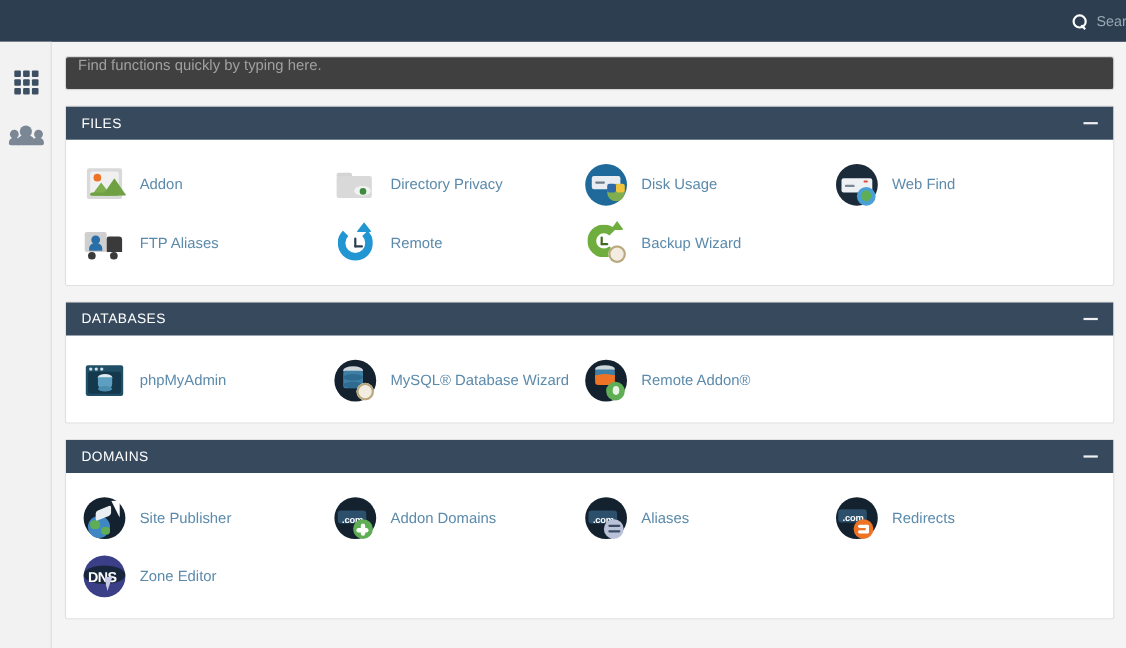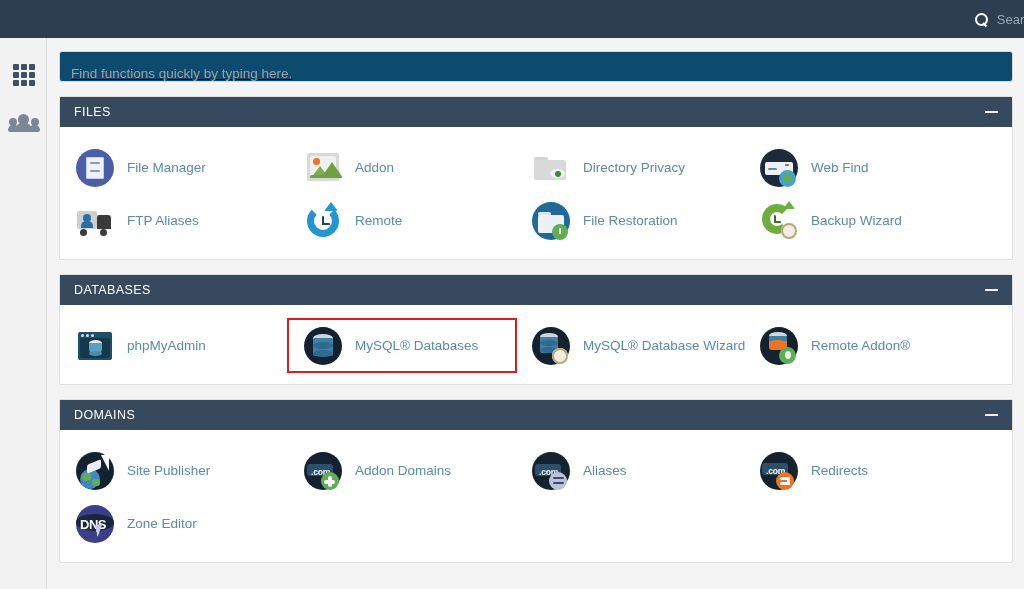--- a/index.html
+++ b/index.html
@@ -69,27 +69,26 @@
   
   .content {
     position: absolute; top: 38px; left: 48px;
     width: 976px; height: 551px;
     padding: 13px 11px 0 11px;
     overflow: hidden;
   }
 
   .finder {
     width: 954px; height: 31px;
-    background: #0c4a6e;
+    background: #404040;
     border: 1px solid #d8d8d8;
     border-radius: 3px;
-    display: flex; align-items: flex-end;
+    display: flex; align-items: flex-start;
     padding: 0 11px;
     margin-bottom: 14px;
-    text-decoration: underline;
   }
   .finder-ph { color: #a0a0a0; font-size: 13.5px; }
 
   .card {
     width: 954px;
     background: #ffffff;
     border: 1px solid #e0e0e0;
     border-radius: 2px;
     margin-bottom: 14px;
   }
@@ -182,30 +181,20 @@
 
   <div id="sections-root">
       <div class="card">
         <div class="card-head">
           <span class="card-title">FILES</span>
           <span class="collapse-btn"></span>
         </div>
         <div class="card-body">
           <a class="tile">
             <span class="ic">
-              <span class="disc" style="background:#4a5fa5"></span>
-              <span class="sq" style="left:10px;top:8px;width:18px;height:22px;background:#eef1f6;
-           box-shadow:inset 0 0 0 1px #c7cede"></span>
-         <span class="sq" style="left:14px;top:13px;width:10px;height:2px;background:#8c99b5"></span>
-         <span class="sq" style="left:14px;top:21px;width:10px;height:2px;background:#8c99b5"></span>
-            </span>
-            <span class="tile-label">File Manager</span>
-          </a>
-          <a class="tile">
-            <span class="ic">
               <span class="sq" style="left:3px;top:4px;width:32px;height:28px;background:#d9d9d9"></span>
         <span class="sq" style="left:6px;top:7px;width:26px;height:22px;background:#f0f0f0"></span>
         <span class="sq" style="left:9px;top:9px;width:7px;height:7px;border-radius:50%;background:#ef7325"></span>
         <span class="sq" style="left:7px;top:17px;width:0;height:0;border-left:9px solid transparent;
           border-right:9px solid transparent;border-bottom:12px solid #7fae4e"></span>
         <span class="sq" style="left:17px;top:13px;width:0;height:0;border-left:11px solid transparent;
           border-right:11px solid transparent;border-bottom:16px solid #6fa043"></span>
         <span class="sq" style="left:6px;top:26px;width:26px;height:3px;background:#6fa043"></span>
             </span>
             <span class="tile-label">Addon</span>
@@ -214,20 +203,31 @@
             <span class="ic">
               <span class="sq" style="left:2px;top:8px;width:14px;height:5px;background:#d4d4d4"></span>
         <span class="sq" style="left:2px;top:11px;width:32px;height:20px;background:#d9d9d9"></span>
         <span class="sq" style="left:18px;top:20px;width:15px;height:9px;border-radius:50%;background:#f2f2f2"></span>
         <span class="sq" style="left:23px;top:22px;width:6px;height:6px;border-radius:50%;background:#3d8b3d"></span>
             </span>
             <span class="tile-label">Directory Privacy</span>
           </a>
           <a class="tile">
             <span class="ic">
+              <span class="disc" style="background:#1f6a9a"></span>
+              <span class="sq" style="left:6px;top:11px;width:26px;height:12px;background:#e9edf1;border-radius:2px"></span>
+         <span class="sq" style="left:9px;top:16px;width:9px;height:2px;background:#6e7d8a"></span>
+         <span class="sq" style="left:20px;top:18px;width:16px;height:16px;border-radius:50%;background:#7fae4e"></span>
+         <span class="sq" style="left:20px;top:18px;width:8px;height:8px;background:#2f6aa8"></span>
+         <span class="sq" style="left:28px;top:18px;width:8px;height:8px;background:#f0c33c"></span>
+            </span>
+            <span class="tile-label">Disk Usage</span>
+          </a>
+          <a class="tile">
+            <span class="ic">
               <span class="disc" style="background:#1c2b3a"></span>
               <span class="sq" style="left:5px;top:13px;width:28px;height:13px;background:#eef1f4;border-radius:2px"></span>
          <span class="sq" style="left:8px;top:19px;width:9px;height:2px;background:#7b8794"></span>
          <span class="sq" style="left:25px;top:15px;width:4px;height:2px;background:#e04b3a"></span>
          <span class="sq" style="left:19px;top:21px;width:17px;height:17px;border-radius:50%;background:#4a9fd4"></span>
          <span class="sq" style="left:23px;top:24px;width:9px;height:10px;border-radius:50%;background:#5fae55"></span>
             </span>
             <span class="tile-label">Web Find</span>
           </a>
           <a class="tile">
@@ -244,30 +244,20 @@
           <a class="tile">
             <span class="ic">
               <span class="sq" style="left:3px;top:3px;width:32px;height:32px;border-radius:50%;
           border:7px solid #2196d3;border-top-color:transparent"></span>
         <span class="sq" style="left:18px;top:14px;width:2px;height:9px;background:#2d3e50"></span>
         <span class="sq" style="left:18px;top:21px;width:8px;height:2px;background:#2d3e50"></span>
         <span class="sq" style="left:20px;top:0px;width:0;height:0;border-left:7px solid transparent;
           border-right:7px solid transparent;border-bottom:9px solid #2196d3"></span>
             </span>
             <span class="tile-label">Remote</span>
-          </a>
-          <a class="tile">
-            <span class="ic">
-              <span class="disc" style="background:#1f6a9a"></span>
-              <span class="sq" style="left:6px;top:10px;width:13px;height:4px;background:#dfe4e9"></span>
-         <span class="sq" style="left:6px;top:13px;width:26px;height:18px;background:#eef1f4"></span>
-         <span class="sq" style="left:20px;top:22px;width:16px;height:16px;border-radius:50%;background:#5fae55"></span>
-         <span class="sq" style="left:27px;top:26px;width:2px;height:6px;background:#fff"></span>
-            </span>
-            <span class="tile-label">File Restoration</span>
           </a>
           <a class="tile">
             <span class="ic">
               <span class="sq" style="left:2px;top:2px;width:30px;height:30px;border-radius:50%;
           border:8px solid #6fae3e;border-right-color:transparent"></span>
         <span class="sq" style="left:14px;top:13px;width:2px;height:8px;background:#3f6b22"></span>
         <span class="sq" style="left:14px;top:19px;width:7px;height:2px;background:#3f6b22"></span>
         <span class="sq" style="left:23px;top:-1px;width:0;height:0;border-left:6px solid transparent;
           border-right:6px solid transparent;border-bottom:8px solid #6fae3e"></span>
         <span class="sq" style="left:21px;top:21px;width:16px;height:16px;border-radius:50%;
@@ -289,30 +279,20 @@
         <span class="sq" style="left:4px;top:11px;width:30px;height:20px;background:#14394d"></span>
         <span class="sq" style="left:5px;top:7px;width:3px;height:3px;border-radius:50%;background:#cfe3ee"></span>
         <span class="sq" style="left:10px;top:7px;width:3px;height:3px;border-radius:50%;background:#cfe3ee"></span>
         <span class="sq" style="left:15px;top:7px;width:3px;height:3px;border-radius:50%;background:#cfe3ee"></span>
         <span class="sq" style="left:13px;top:13px;width:13px;height:6px;border-radius:50%;background:#dfeaf1"></span>
         <span class="sq" style="left:13px;top:16px;width:13px;height:11px;background:#5d9fc0;border-radius:0 0 5px 5px"></span>
         <span class="sq" style="left:13px;top:24px;width:13px;height:5px;border-radius:50%;background:#4b8dae"></span>
             </span>
             <span class="tile-label">phpMyAdmin</span>
           </a>
-          <a class="tile selected">
-            <span class="ic">
-              <span class="disc" style="background:#13222e"></span>
-              <span class="sq" style="left:9px;top:7px;width:20px;height:8px;border-radius:50%;background:#cdd6db"></span>
-         <span class="sq" style="left:9px;top:11px;width:20px;height:18px;background:#3e7fa6"></span>
-         <span class="sq" style="left:9px;top:15px;width:20px;height:7px;border-radius:50%;background:#2f6b90"></span>
-         <span class="sq" style="left:9px;top:23px;width:20px;height:7px;border-radius:50%;background:#2f6b90"></span>
-            </span>
-            <span class="tile-label">MySQL® Databases</span>
-          </a>
           <a class="tile">
             <span class="ic">
               <span class="disc" style="background:#13222e"></span>
               <span class="sq" style="left:8px;top:6px;width:18px;height:7px;border-radius:50%;background:#cdd6db"></span>
          <span class="sq" style="left:8px;top:10px;width:18px;height:16px;background:#3e7fa6"></span>
          <span class="sq" style="left:8px;top:13px;width:18px;height:6px;border-radius:50%;background:#2f6b90"></span>
          <span class="sq" style="left:8px;top:20px;width:18px;height:6px;border-radius:50%;background:#2f6b90"></span>
          <span class="sq" style="left:20px;top:21px;width:16px;height:16px;border-radius:50%;
            background:#f2ede0;box-shadow:inset 0 0 0 2px #b9a77d"></span>
             </span>

